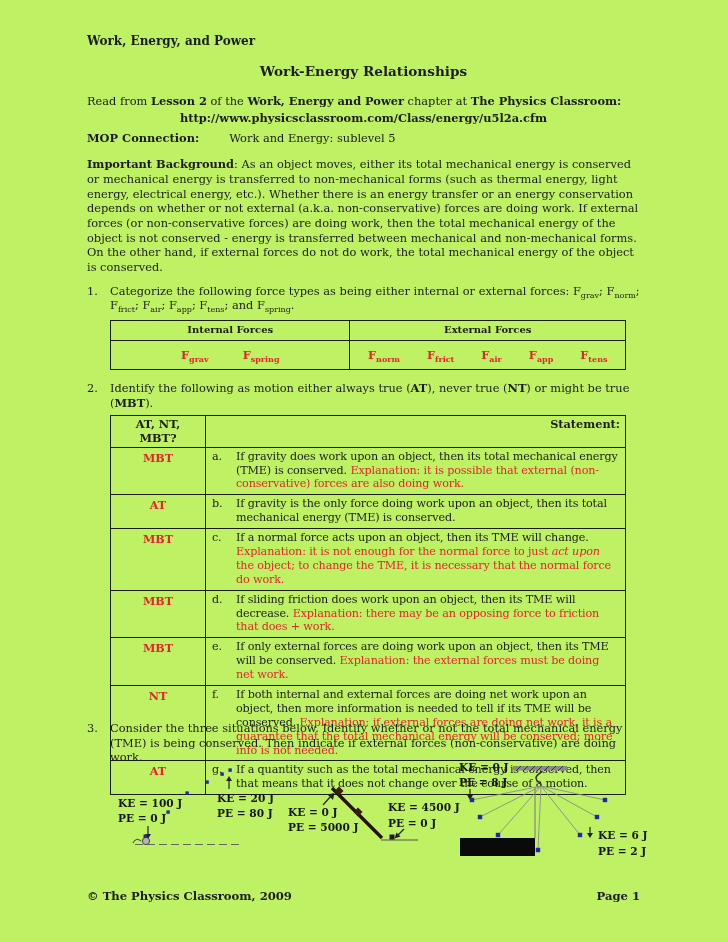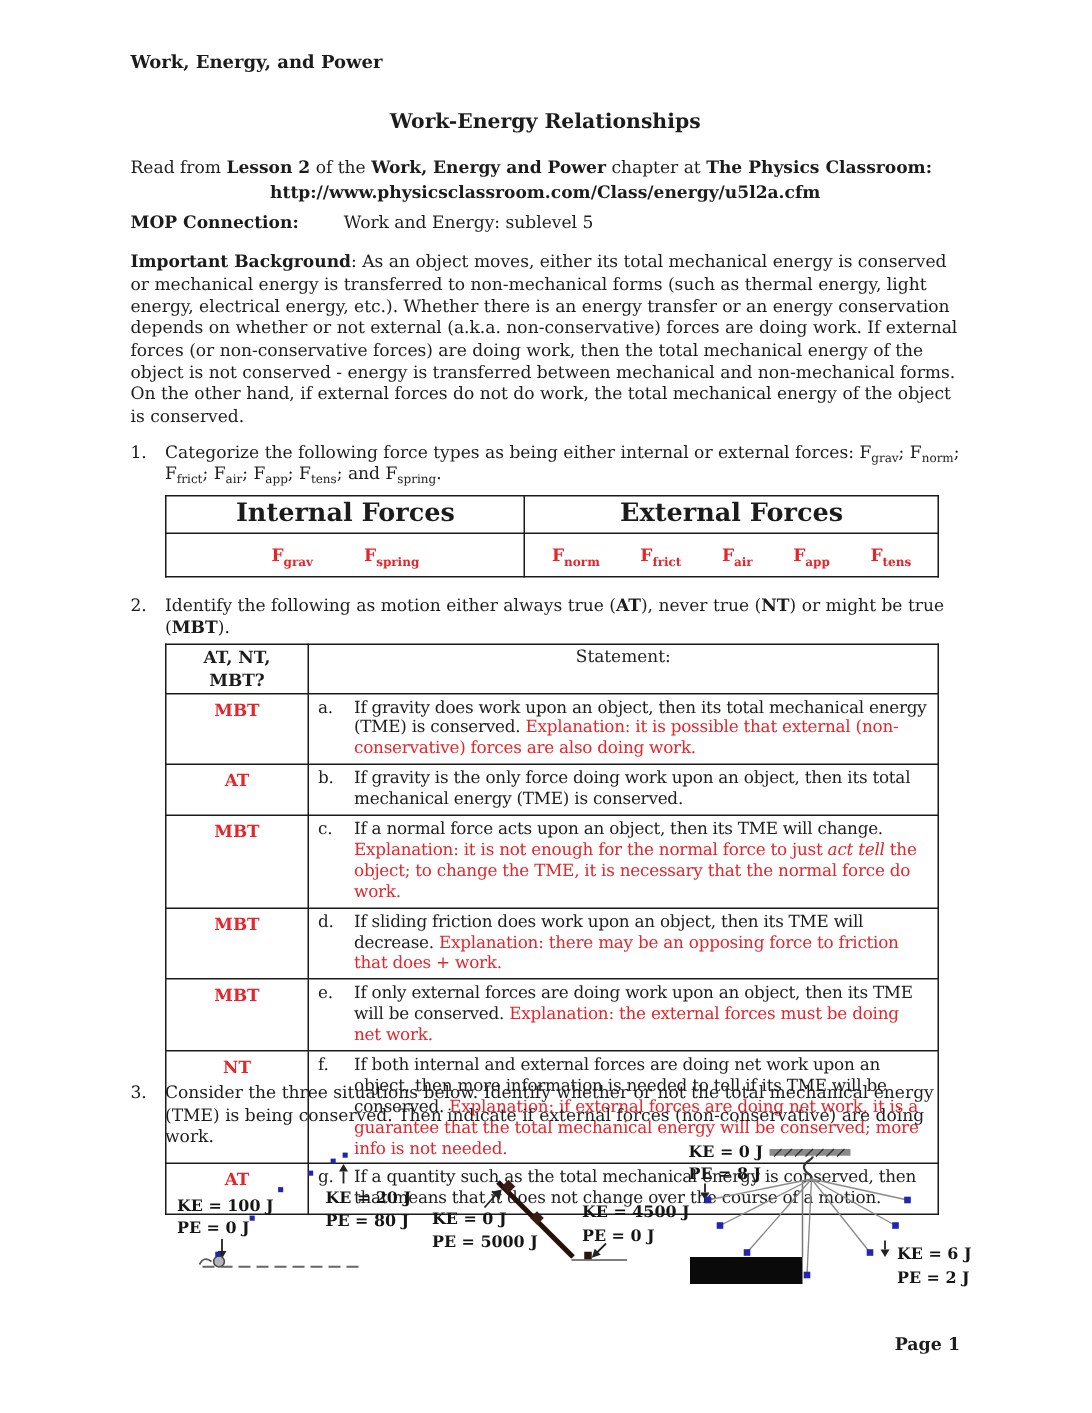--- a/index.html
+++ b/index.html
@@ -1,59 +1,59 @@
 <!DOCTYPE html>
 <html style="--red: #e2262c; --blue: #2326ad; --ink: #1c1c1c;"><head>
 <meta charset="utf-8">
 <style>
   :root{ --red:#e2262c; --blue:#2326ad; --ink:#1c1c1c; }
   html,body{margin:0;padding:0;background:#e9e9e9;}
   .page{
-    position:relative; width:728px; height:942px; margin:0 auto; background:#ffffff;
+    position:relative; width:728px; height:942px; margin:0 auto; background:#bef264;
     font-family:"DejaVu Serif","Liberation Serif",serif; color:var(--ink);
     font-size:11.4px; line-height:1.29; box-sizing:border-box; outline:1px solid #d8d8d8;
     overflow:hidden;
   }
   .content{ padding:34px 88px 0 87px; }
   b,.b{font-weight:bold;}
   .red{color:var(--red);}
   .it{font-style:italic;}
   sub{font-size:8px; line-height:0;}
 
   .hdr{display:flex; align-items:flex-end;}
   .hdr .course{font-weight:bold; font-size:12px;}
   .namegrp{margin-left:auto; display:flex; align-items:flex-end; gap:8px;}
   .namegrp .nlabel{font-weight:bold; font-size:11.6px;}
   .nameline{display:inline-block; width:168px; height:13px; border-bottom:1.5px solid #111;}
 
-  .title{text-align:center; font-weight:bold; font-size:13.6px; margin-top:24px;}
+  .title{text-align:center; font-weight:bold; font-size:13.6px; margin-top:14px;}
   .readline{margin-top:13px;}
   .urlline{margin-top:2px; text-align:center; font-weight:bold;}
   .mopline{margin-top:6px;}
   .mopline .mval{margin-left:30px;}
   .bgpara{margin-top:11px; text-align:left;}
 
   .item{display:flex; margin-top:9px;}
   .inum{width:23px; flex:none;}
   .ibody{flex:1;}
 
   table{border-collapse:collapse; margin-left:23px;}
   .t1{width:516px; margin-top:7px; border:1.6px solid #1a1a1a;}
   .t1 th,.t1 td{border:1.2px solid #1a1a1a; padding:1px 4px;}
-  .t1 th{font-size:17px; text-align:center; height:17px;}
+  .t1 th{font-size:10px; text-align:center; height:17px;}
   .t1 td{height:26px;}
   .fset{display:flex; justify-content:space-around; align-items:center; color:var(--red); font-weight:bold;}
   .fset.narrow{justify-content:center; gap:34px;}
 
   .t2{width:516px; margin-top:4px; border:1.6px solid #1a1a1a; table-layout:fixed;}
   .t2 th,.t2 td{border:1.2px solid #1a1a1a; vertical-align:top;}
   .t2 .c1{width:84px;}
   .t2 th{padding:1px 5px; font-size:11.3px;}
   .t2 th.c1{text-align:center; font-weight:bold;}
-  .t2 th.c2{text-align:center; font-weight:normal;margin-top:48px;}
+  .t2 th.c2{text-align:right; font-weight:bold;margin-top:48px;}
   .t2 td{padding:2px 6px 3px 6px; font-size:11.2px; line-height:1.24; letter-spacing:-0.15px;}
   .t2 td.ans{color:var(--red); font-weight:bold; text-align:center; padding-top:4px; letter-spacing:0;}
   .stmt{display:flex;}
   .letter{width:24px; flex:none;}
   .stxt{flex:1;}
 
   .q3{position:absolute; top:721px; left:87px; width:553px; display:flex;}
   .diagrams{position:absolute; top:757px; left:87px; width:573px; height:128px;}
   .diagrams svg text{font-family:"DejaVu Serif","Liberation Serif",serif; font-weight:bold; font-size:10.6px; fill:#151515;}
 
@@ -148,21 +148,21 @@
           <span class="letter">b.</span>
           <span class="stxt"><span>If gravity is the only force doing work upon an object, then its total mechanical energy (TME) is conserved.</span><span class="red"></span><span class="red it"></span><span class="red"></span></span>
         </div>
             </td>
       </tr>
       <tr>
         <td class="ans c1">MBT</td>
         <td>
               <div class="stmt">
           <span class="letter">c.</span>
-          <span class="stxt"><span>If a normal force acts upon an object, then its TME will change. </span><span class="red">Explanation: it is not enough for the normal force to just </span><span class="red it">act tell</span><span class="red"> the object; to change the TME, it is necessary that the normal force do work.</span></span>
+          <span class="stxt"><span>If a normal force acts upon an object, then its TME will change. </span><span class="red">Explanation: it is not enough for the normal force to just </span><span class="red it">act upon</span><span class="red"> the object; to change the TME, it is necessary that the normal force do work.</span></span>
         </div>
             </td>
       </tr>
       <tr>
         <td class="ans c1">MBT</td>
         <td>
               <div class="stmt">
           <span class="letter">d.</span>
           <span class="stxt"><span>If sliding friction does work upon an object, then its TME will decrease. </span><span class="red">Explanation: there may be an opposing force to friction that does + work.</span><span class="red it"></span><span class="red"></span></span>
         </div>
@@ -293,15 +293,16 @@
           <line x1="503" y1="70" x2="503" y2="76" stroke="#222" stroke-width="1.2"></line>
           <polygon points="500,76 506,76 503,81" fill="#222"></polygon>
         </g>
         <text x="511" y="82">KE = 6 J</text>
         <text x="511" y="98">PE = 2 J</text>
       </g>
     </svg>
   </div>
 
   <div class="footer">
+    <span>©  The Physics Classroom, 2009</span>
     <span class="pg">Page 1</span>
   </div>
 </div>
 
 </body></html>

